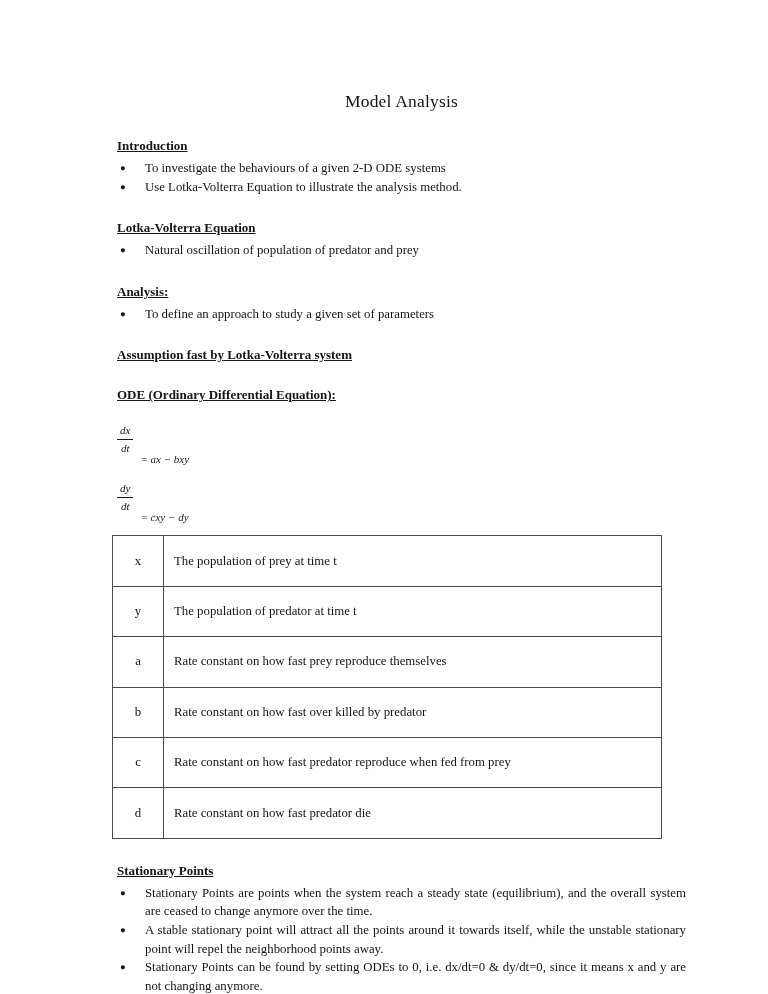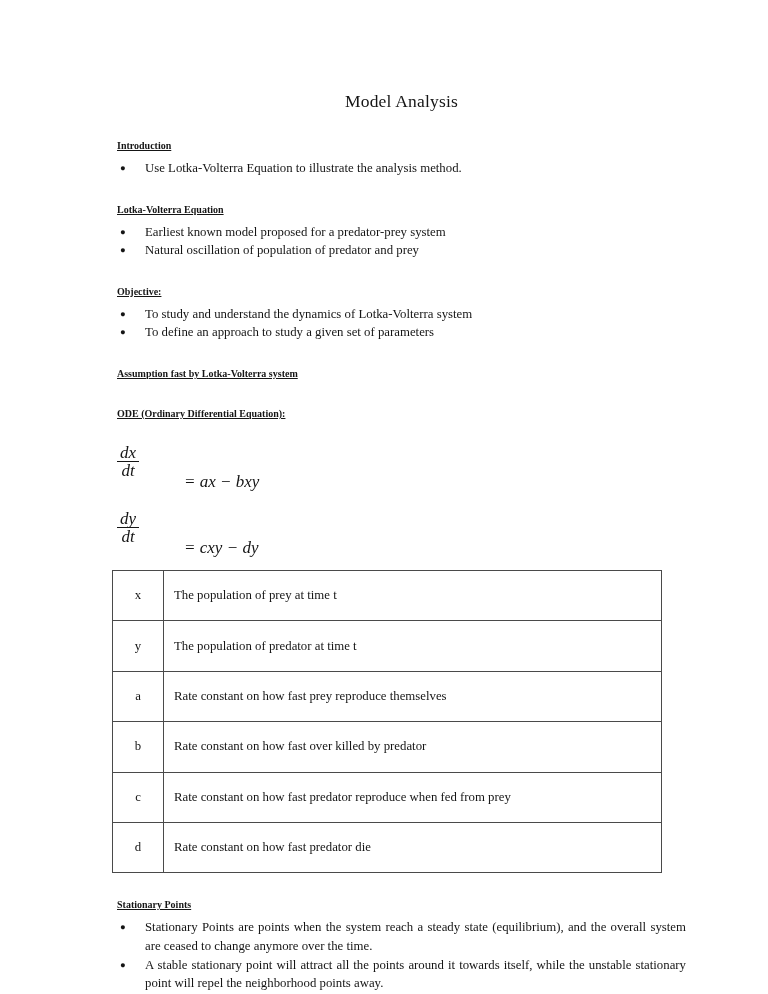--- a/index.html
+++ b/index.html
@@ -21,21 +21,21 @@
     padding: 90px 82px 0 117px;
   }
   .doc-title {
     text-align: center;
     font-size: 17.5px;
     line-height: 22px;
     margin-bottom: 26px;
     letter-spacing: 0.2px;
   }
   h2.sec-heading {
-    font-size: 10px;
+    font-size: 13px;
     line-height: 16px;
     font-weight: bold;
     text-decoration: underline;
     margin: 24px 0 5px 0;
   }
   ul.bullets {
     list-style: none;
     margin: 0;
     padding: 0;
   }
@@ -55,22 +55,21 @@
     line-height: 18.6px;
   }
   .equations {
     margin-top: 10px;
   }
   .equation {
     display: flex;
     align-items: center;
     margin: 0 0 6px 0;
     font-style: italic;
-    font-size: 17px;
-    gap: 38px;
+    font-size: 11px;
   }
   .frac {
     display: inline-flex;
     flex-direction: column;
     align-items: center;
     margin-right: 7px;
   }
   .frac .num {
     display: block;
     padding: 0 3px 1px 3px;
@@ -108,36 +107,35 @@
 </head>
 <body>
 
 <div class="page">
 
   <div class="doc-title">Model Analysis</div>
 
   <section>
     <h2 class="sec-heading">Introduction</h2>
     <ul class="bullets">
+      <li>To investigate the behaviours of a given 2-D ODE systems</li>
       <li>Use Lotka-Volterra Equation to illustrate the analysis method.</li>
     </ul>
   </section>
 
   <section>
     <h2 class="sec-heading">Lotka-Volterra Equation</h2>
     <ul class="bullets">
-      <li>Earliest known model proposed for a predator-prey system</li>
       <li>Natural oscillation of population of predator and prey</li>
     </ul>
   </section>
 
   <section>
-    <h2 class="sec-heading">Objective:</h2>
-    <ul class="bullets">
-      <li>To study and understand the dynamics of Lotka-Volterra system</li>
+    <h2 class="sec-heading">Analysis:</h2>
+    <ul class="bullets">
       <li>To define an approach to study a given set of parameters</li>
     </ul>
   </section>
 
   <section>
     <h2 class="sec-heading">Assumption fast by Lotka-Volterra system</h2>
   </section>
 
   <section>
     <h2 class="sec-heading">ODE (Ordinary Differential Equation):</h2>
@@ -186,16 +184,17 @@
         </tr>
       </tbody>
     </table>
   </section>
 
   <section>
     <h2 class="sec-heading">Stationary Points</h2>
     <ul class="bullets">
       <li>Stationary Points are points when the system reach a steady state (equilibrium), and the overall system are ceased to change anymore over the time.</li>
       <li>A stable stationary point will attract all the points around it towards itself, while the unstable stationary point will repel the neighborhood points away.</li>
+      <li>Stationary Points can be found by setting ODEs to 0, i.e. dx/dt=0 &amp; dy/dt=0, since it means x and y are not changing anymore.</li>
     </ul>
   </section>
 
 </div>
 
 </body></html>

